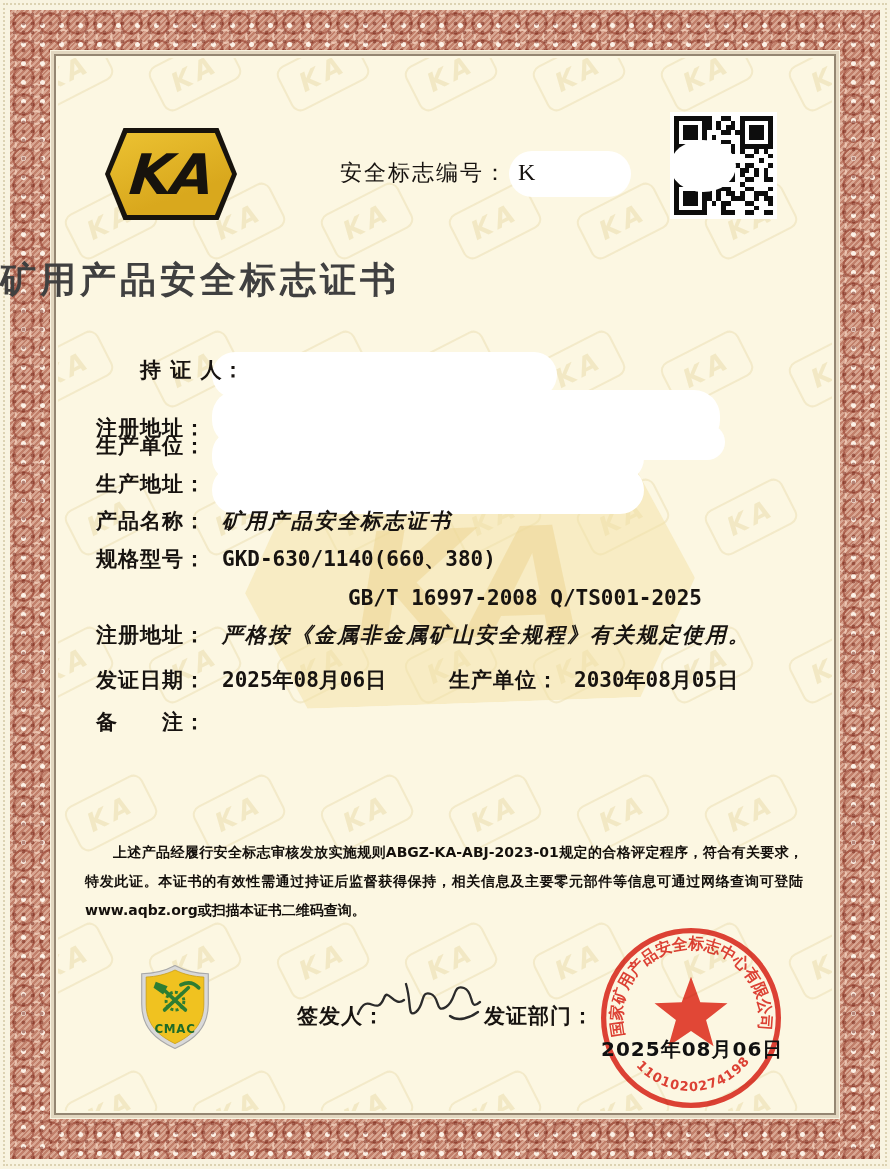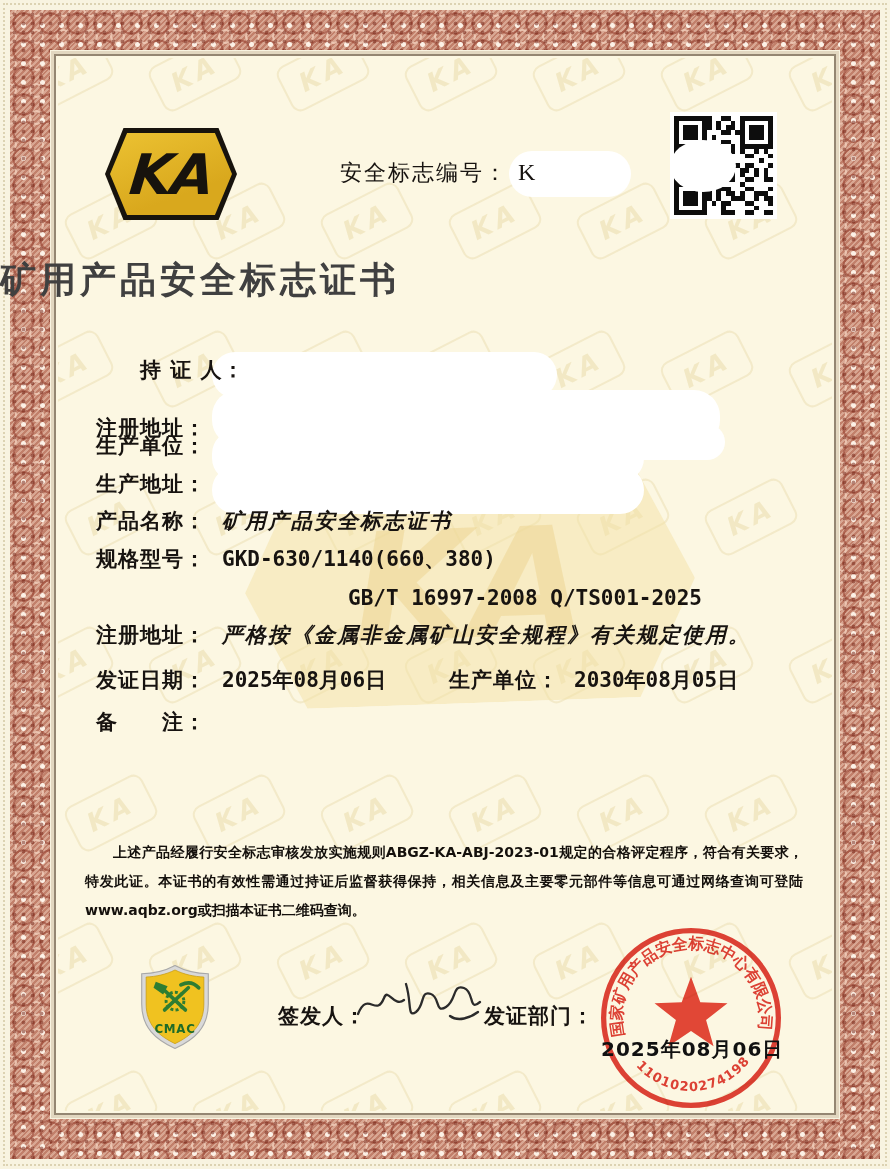--- a/index.html
+++ b/index.html
@@ -70,21 +70,21 @@
   
   .row{left:96px;font-size:21px;white-space:nowrap;}
   .row .lbl{font-weight:600;letter-spacing:1px;}
   .row .val{position:absolute;left:126px;top:0;font-weight:700;}
   .val.kai{font-style:italic;letter-spacing:2px;}
   .val.mono{font-family:"DejaVu Sans Mono","Liberation Mono",monospace;letter-spacing:0px;}
   .blot{position:absolute;background:#ffffff;z-index:2;}
   .statement{left:85px;top:838px;width:718px;font-size:14px;line-height:29px;
     font-weight:700;text-align:justify;text-indent:2em;color:#14100c;}
   
-  .signer{left:278px;top:1002px;font-size:21px;font-weight:600;letter-spacing:1px;}
+  .signer{left:297px;top:1002px;font-size:21px;font-weight:600;letter-spacing:1px;}
   .dept{left:484px;top:1002px;font-size:21px;font-weight:600;letter-spacing:1px;}
   .sig{left:352px;top:972px;width:140px;height:66px;}
   .cmac{left:138px;top:964px;width:74px;height:86px;}
   .stamp{left:595px;top:922px;width:192px;height:192px;z-index:4;opacity:.93;mix-blend-mode:multiply;}
   .stamp-date{left:601px;top:1036px;z-index:5;font-size:20px;font-weight:700;color:#111;letter-spacing:1px;}
 </style>
 </head>
 <body>
 
 <div class="page">

